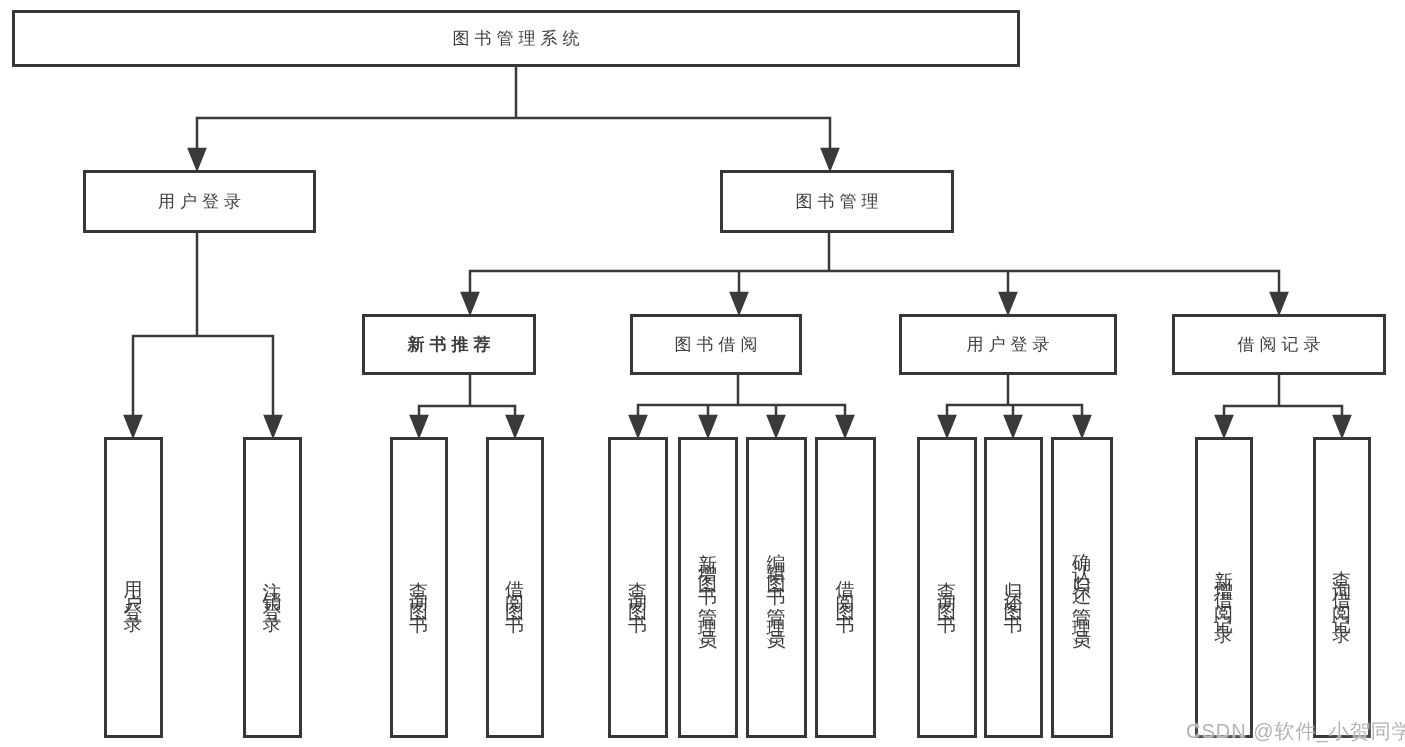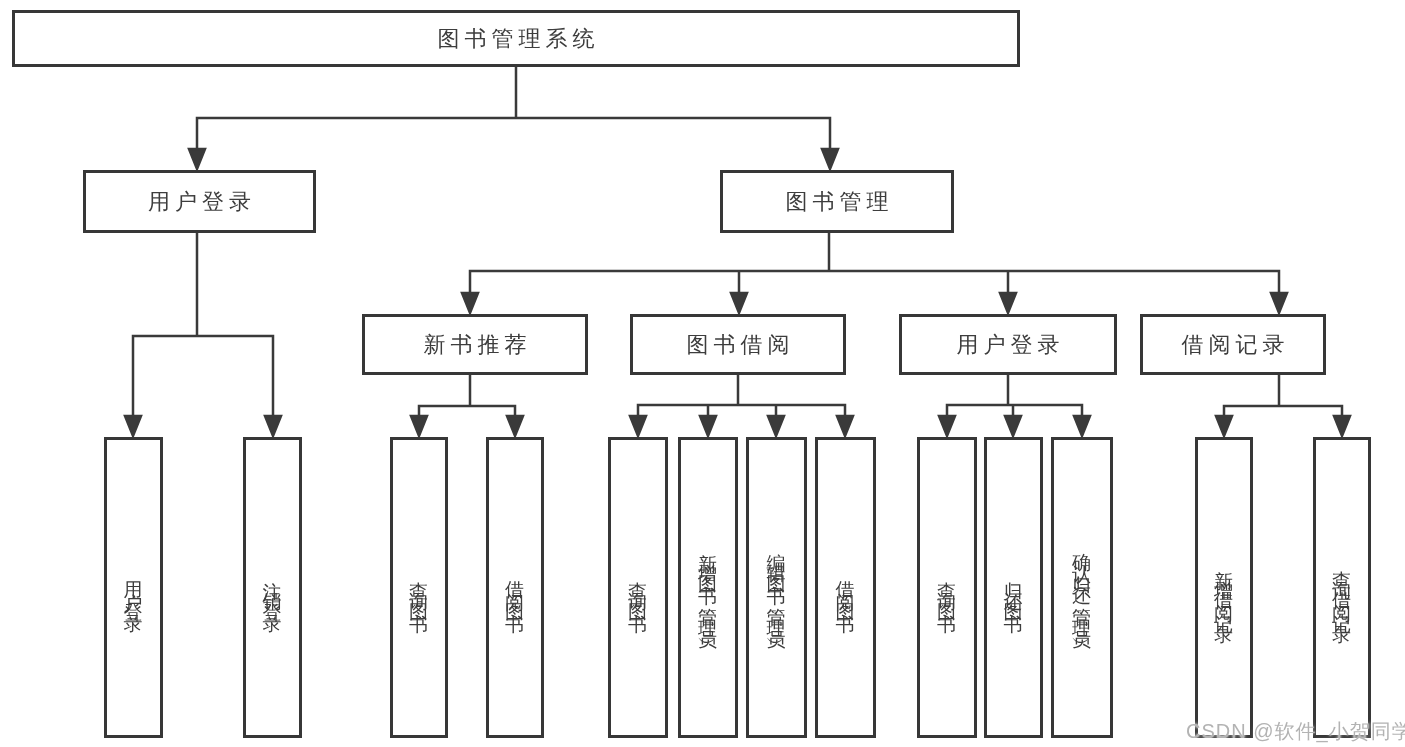--- a/index.html
+++ b/index.html
@@ -26,21 +26,21 @@
     box-sizing: border-box;
     background: #ffffff;
     border: 3px solid #373737;
     display: flex;
     align-items: center;
     justify-content: center;
     color: #3d3d3d;
     z-index: 1;
   }
   .box.h span {
-    font-size: 22px;
+    font-size: 17px;
     letter-spacing: 5px;
     text-indent: 5px;
     white-space: nowrap;
   }
   .box.v span {
     writing-mode: vertical-rl;
     text-orientation: mixed;
     font-size: 19px;
     letter-spacing: 11px;
     line-height: 1;
@@ -119,30 +119,30 @@
     <span>图书管理系统</span>
   </div>
 
   <div class="box h" style="left:83px; top:170px; width:233px; height:63px;">
     <span>用户登录</span>
   </div>
   <div class="box h" style="left:712px; top:170px; width:234px; height:63px;margin-left:8px;">
     <span>图书管理</span>
   </div>
 
-  <div class="box h" style="left:362px; top:314px; width:226px; height:61px;">
+  <div class="box h" style="left:362px; top:314px; width:174px; height:61px;font-weight:bold;">
     <span>新书推荐</span>
   </div>
-  <div class="box h" style="left:630px; top:314px; width:216px; height:61px;">
+  <div class="box h" style="left:630px; top:314px; width:172px; height:61px;">
     <span>图书借阅</span>
   </div>
   <div class="box h" style="left:899px; top:314px; width:218px; height:61px;">
     <span>用户登录</span>
   </div>
-  <div class="box h" style="left:1140px; top:314px; width:186px; height:61px;">
+  <div class="box h" style="left:1172px; top:314px; width:214px; height:61px;">
     <span>借阅记录</span>
   </div>
 
   <div class="box v" style="left:104px; top:437px; width:59px; height:301px;">
     <span>用户登录</span>
   </div>
   <div class="box v" style="left:243px; top:437px; width:59px; height:301px;">
     <span>注销登录</span>
   </div>
 

